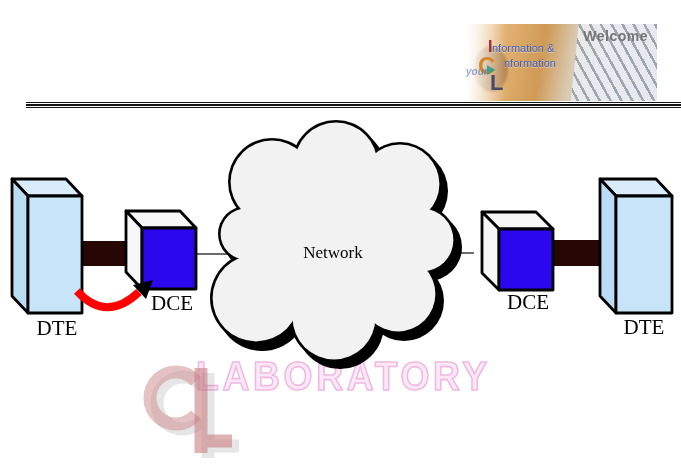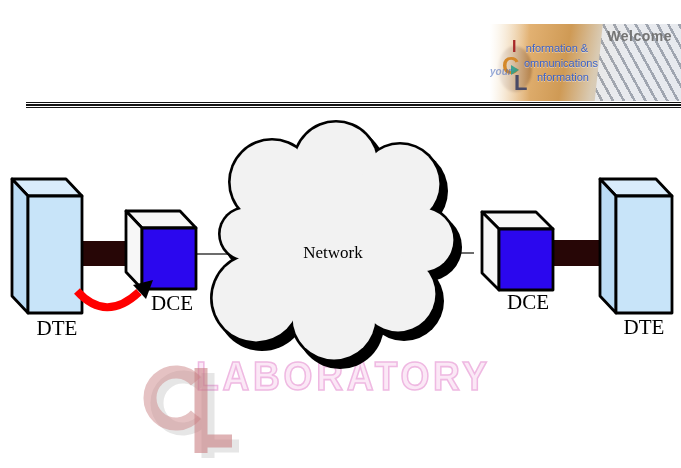--- a/index.html
+++ b/index.html
@@ -22,24 +22,23 @@
   
   .diagram{position:absolute;left:0;top:0;}
   .box{stroke:#000;stroke-width:2.8;stroke-linejoin:round;}
   .connline{stroke-width:1.6;}
   .label{font-family:"Liberation Serif", serif;fill:#000;}
   .label-big{font-size:21px;}
   .label-net{font-size:17px;}
   .arrow-path{fill:none;stroke-width:8;stroke-linecap:butt;}
   
   .logo{
-    position:absolute;left:490px;top:24px;width:191px;height:77px;
+    position:absolute;left:466px;top:24px;width:191px;height:77px;
     overflow:hidden;
     background:linear-gradient(100deg,#f4e4c6 0%,#e2b172 20%,#cf9a55 40%,#d9cab2 55%,#d3d6dd 70%,#c4cad4 100%);
-    text-align:center;
   }
   .logo .keys{
     position:absolute;right:-10px;top:-8px;bottom:-8px;width:48%;
     background:repeating-linear-gradient(55deg,#eceef2 0 7px,#989ea9 7px 9.5px);
     transform:rotate(6deg);opacity:.85;
   }
   .logo .phone{
     position:absolute;left:8px;top:22px;width:34px;height:46px;
     background:#8a5a30;border-radius:50%;opacity:.45;filter:blur(1px);
   }
@@ -173,17 +172,16 @@
   <div class="keys"></div>
   <div class="phone"></div>
   <div class="fade"></div>
   <div class="welcome">Welcome</div>
   <span class="init init-i">I</span>
   <span class="init init-c">C</span>
   <span class="c-arrow"></span>
   <span class="init init-l">L</span>
   <div class="lines">
     <div class="logo-line l1">nformation &amp;</div>
-    <div class="logo-line l2">ommunications</div>
     <div class="logo-line l3">nformation</div>
   </div>
   <div class="tagline">your</div>
 </div>
 
 </body></html>

